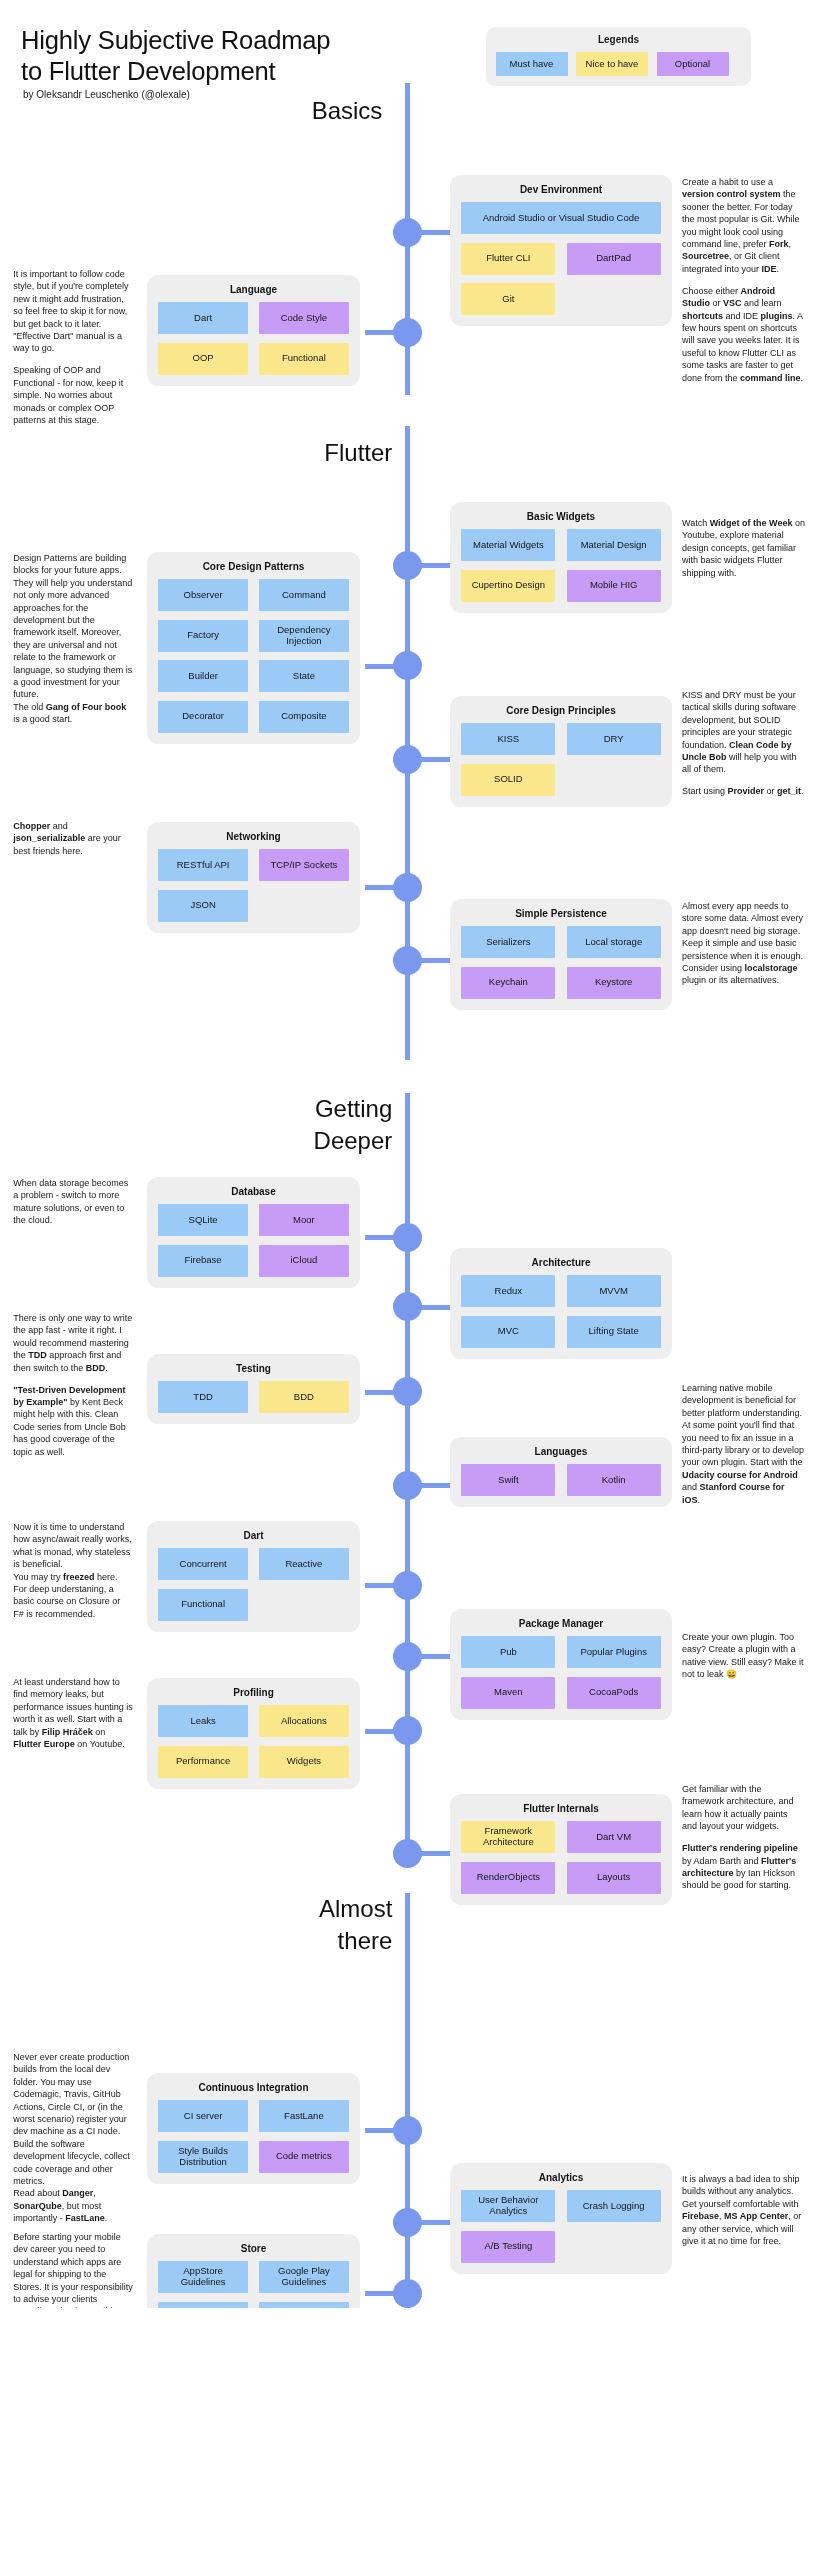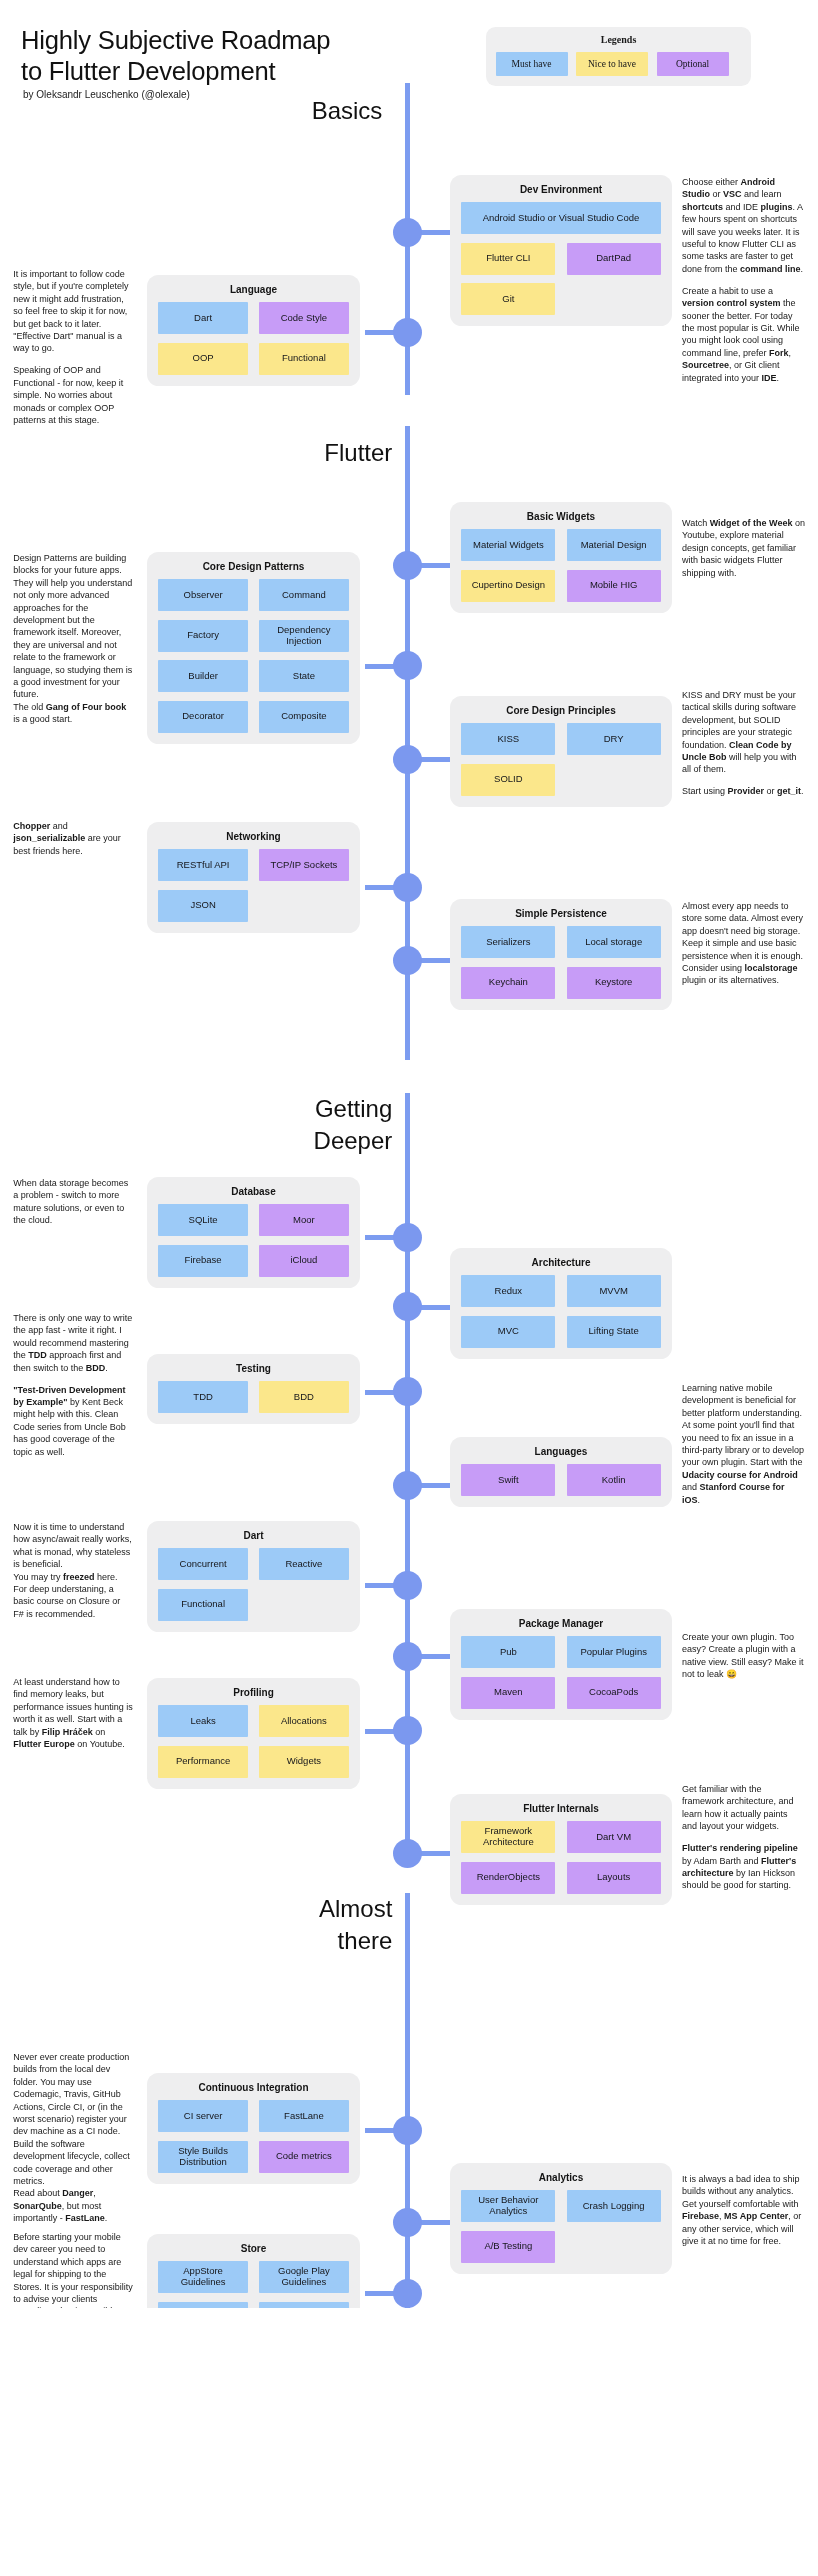--- a/index.html
+++ b/index.html
@@ -165,21 +165,21 @@
   <div class="spine" style="top:1093px;height:772px;"></div>
   <div class="spine" style="top:1893px;height:421px;"></div>
   <div class="spine" style="top:2338px;height:85px;"></div>
 
   <div class="title" style="left:21px; top:24.6px; width:369px;">
     <div>Highly Subjective Roadmap</div>
     <div>to Flutter Development</div>
   </div>
   <div class="byline" style="left:23px; top:89px;">by Oleksandr Leuschenko (@olexale)</div>
 
-  <div class="legends" style="left:486px; top:26.5px; width:265px;font-family:Liberation Serif, serif;">
+  <div class="legends" style="left:486px; top:26.5px; width:265px;">
     <div class="lg-title">Legends</div>
     <div class="lg-row">
       <div class="chip must">Must have</div>
       <div class="chip nice">Nice to have</div>
       <div class="chip opt">Optional</div>
     </div>
   </div>
 
   <div class="stage-heading" style="left:208px; top:95px; width:180px;">Basics</div>
   <div class="stage-heading" style="left:218px; top:437px; width:180px;">Flutter</div>
@@ -248,22 +248,22 @@
     <div class="card-title">Dev Environment</div>
     <div class="card-grid">
       <div class="chip must wide">Android Studio or Visual Studio Code</div>
       <div class="chip nice">Flutter CLI</div>
       <div class="chip opt">DartPad</div>
       <div class="chip nice">Git</div>
       <div class="chip empty"></div>
     </div>
   </div>
   <div class="note" style="left:682px; top:176px; width:123px;">
+    <p>Create a habit to use a <b>version control system</b> the sooner the better. For today the most popular is Git. While you might look cool using command line, prefer <b>Fork</b>, <b>Sourcetree</b>, or Git client integrated into your <b>IDE</b>.</p>
     <p>Choose either <b>Android Studio</b> or <b>VSC</b> and learn <b>shortcuts</b> and IDE <b>plugins</b>. A few hours spent on shortcuts will save you weeks later. It is useful to know Flutter CLI as some tasks are faster to get done from the <b>command line</b>.</p>
-    <p>Create a habit to use a <b>version control system</b> the sooner the better. For today the most popular is Git. While you might look cool using command line, prefer <b>Fork</b>, <b>Sourcetree</b>, or Git client integrated into your <b>IDE</b>.</p>
   </div>
 
   <div class="card" style="left:147px; top:275px; width:213px;">
     <div class="card-title">Language</div>
     <div class="card-grid">
       <div class="chip must">Dart</div>
       <div class="chip opt">Code Style</div>
       <div class="chip nice">OOP</div>
       <div class="chip nice">Functional</div>
     </div>

